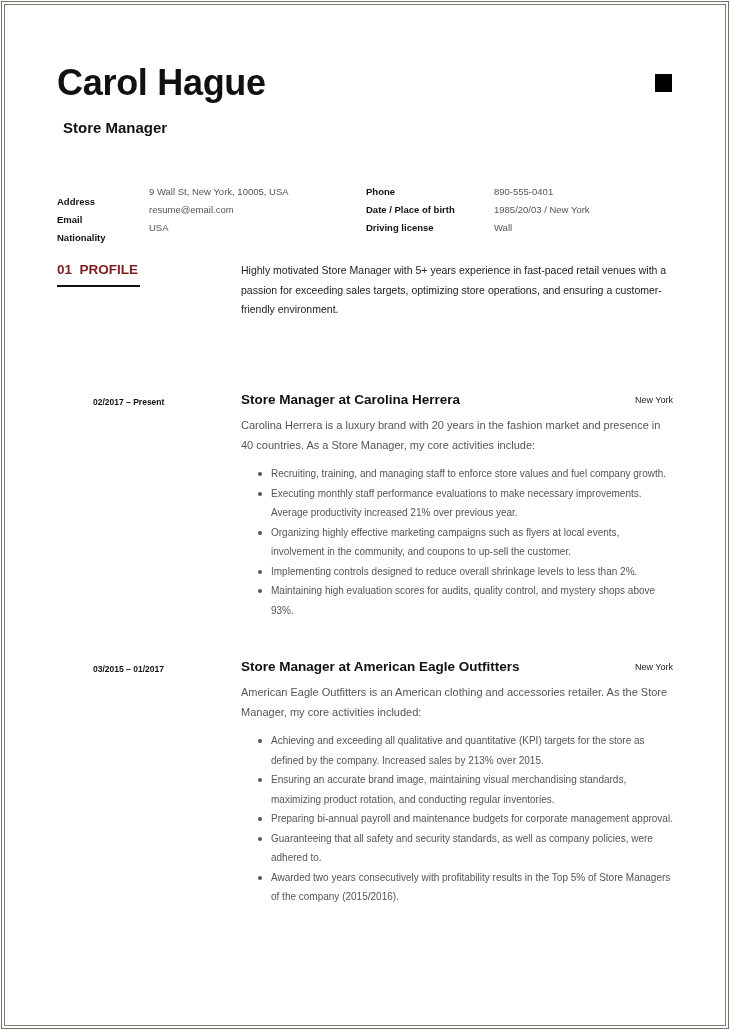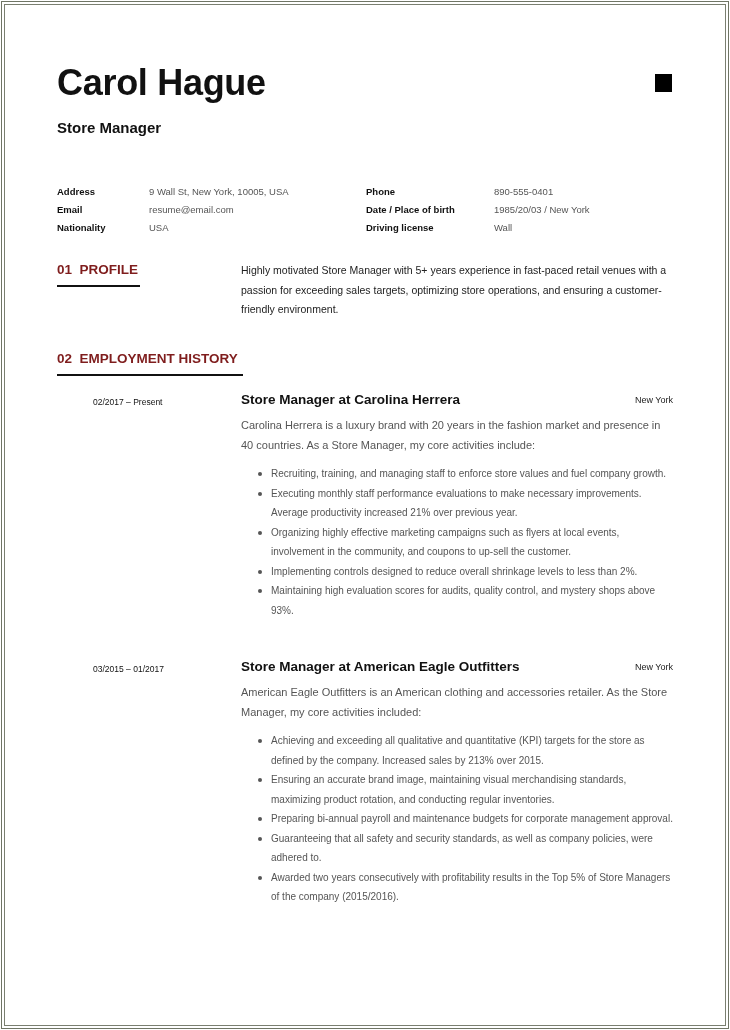--- a/index.html
+++ b/index.html
@@ -5,42 +5,42 @@
   * { box-sizing: border-box; margin: 0; padding: 0; }
   html, body { width: 730px; height: 1030px; background: #ffffff; overflow: hidden; }
   body { font-family: "Liberation Sans", sans-serif; color: #222; position: relative; }
 
   .frame-outer { position: absolute; left: 1px; top: 1px; width: 728px; height: 1028px; border: 1px solid #6f7565; }
   .frame-inner { position: absolute; left: 4px; top: 4px; width: 722px; height: 1022px; border: 1px solid #7a7f70; }
 
   .page { position: absolute; left: 0; top: 0; width: 730px; height: 732px; }
 
   .name { position: absolute; left: 57px; top: 62px; font-size: 36px; font-weight: bold; color: #111; letter-spacing: -0.3px; }
-  .job-title { position: absolute; left: 57px; top: 119px; font-size: 15px; font-weight: bold; color: #111; }
+  .job-title { position: absolute; left: 63px; top: 119px; font-size: 15px; font-weight: bold; color: #111; }
   .corner-square { position: absolute; left: 655px; top: 74px; width: 17px; height: 18px; background: #000; }
 
   .contact { position: absolute; top: 183px; font-size: 9.5px; line-height: 18px; }
   .contact-left { left: 57px; }
   .contact-right { left: 366px; }
   .contact-row { display: flex; height: 18px; }
   .contact-label { font-weight: bold; color: #111; }
-  .contact-left .contact-label { width: 92px; }
+  .contact-left .contact-label { width: 92px; margin-top: 10px; }
   .contact-right .contact-label { width: 128px; }
   .contact-value { color: #555; }
 
   .section-heading { position: absolute; left: 57px; font-size: 13.5px; font-weight: bold; color: #7f1d1d; padding-bottom: 8px; border-bottom: 2px solid #111; white-space: pre; }
   .profile-heading { top: 262px; width: 83px; }
   .employment-heading { top: 351px; width: 186px; }
 
   .profile-text { position: absolute; left: 241px; top: 261px; width: 432px; font-size: 10.5px; line-height: 19.5px; color: #222; }
 
   .job { position: absolute; left: 57px; width: 616px; }
   .job-1 { top: 390px; }
   .job-2 { top: 657px; }
-  .job-dates { position: absolute; left: 0; top: 7px; font-size: 8.5px; font-weight: normal; color: #111; padding-left: 36px; }
+  .job-dates { position: absolute; left: 0; top: 7px; font-size: 8.5px; font-weight: bold; color: #111; padding-left: 36px; }
   .job-heading { position: absolute; left: 184px; top: 2px; font-size: 13.5px; font-weight: bold; color: #111; }
   .job-location { position: absolute; right: 0; top: 5px; font-size: 9px; color: #222; }
   .job-desc { position: absolute; left: 184px; top: 26px; width: 432px; font-size: 11px; line-height: 19.5px; color: #555; }
   .job-bullets { position: absolute; left: 184px; width: 432px; list-style: none; }
   .job-1 .job-bullets { top: 74px; }
   .job-2 .job-bullets { top: 74px; }
   .job-bullets li { position: relative; padding-left: 30px; font-size: 10px; line-height: 19.5px; color: #555; }
   .job-bullets li .bullet { position: absolute; left: 17px; top: 8px; width: 4px; height: 4px; background: #555; border-radius: 50%; }
 </style>
 </head>
@@ -81,21 +81,20 @@
     </div>
     <div class="contact-row">
       <span class="contact-label">Driving license</span>
       <span class="contact-value">Wall</span>
     </div>
   </div>
 
   <div class="section-heading profile-heading">01  PROFILE</div>
   <div class="profile-text">Highly motivated Store Manager with 5+ years experience in fast-paced retail venues with a passion for exceeding sales targets, optimizing store operations, and ensuring a customer-friendly environment.</div>
 
-  <div class="section-heading employment-heading">02  EMPLOYMENT HISTORY</div>
 
   <div class="job job-1">
     <div class="job-dates">02/2017 – Present</div>
     <div class="job-heading">Store Manager at Carolina Herrera</div>
     <div class="job-location">New York</div>
     <div class="job-desc">Carolina Herrera is a luxury brand with 20 years in the fashion market and presence in 40 countries. As a Store Manager, my core activities include:</div>
     <ul class="job-bullets">
       <li><span class="bullet"></span><span>Recruiting, training, and managing staff to enforce store values and fuel company growth.</span></li>
       <li><span class="bullet"></span><span>Executing monthly staff performance evaluations to make necessary improvements. Average productivity increased 21% over previous year.</span></li>
       <li><span class="bullet"></span><span>Organizing highly effective marketing campaigns such as flyers at local events, involvement in the community, and coupons to up-sell the customer.</span></li>

